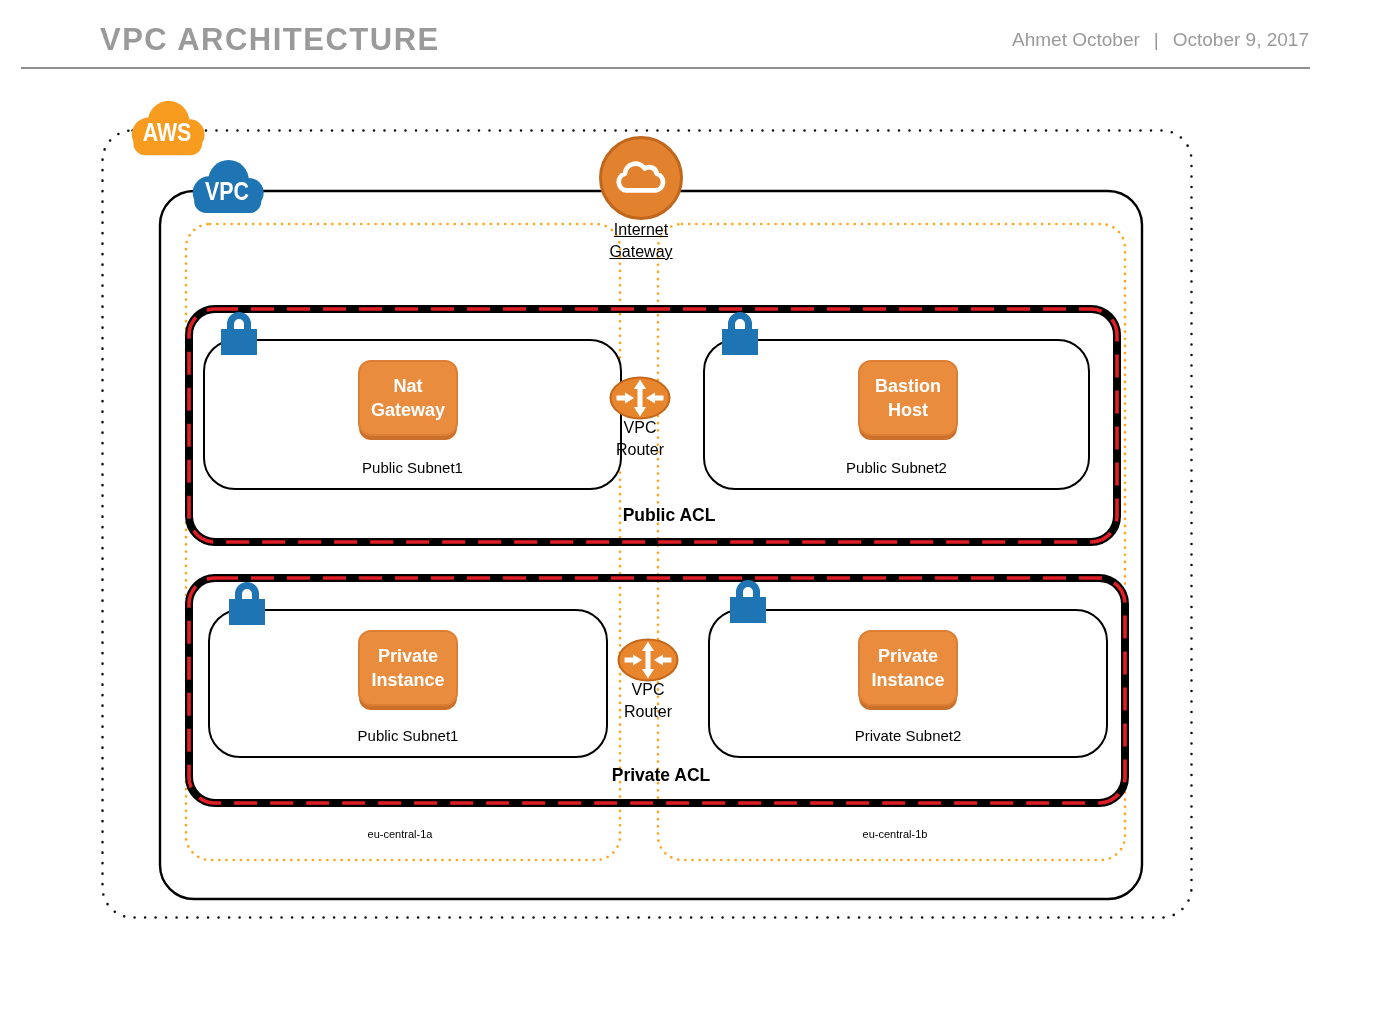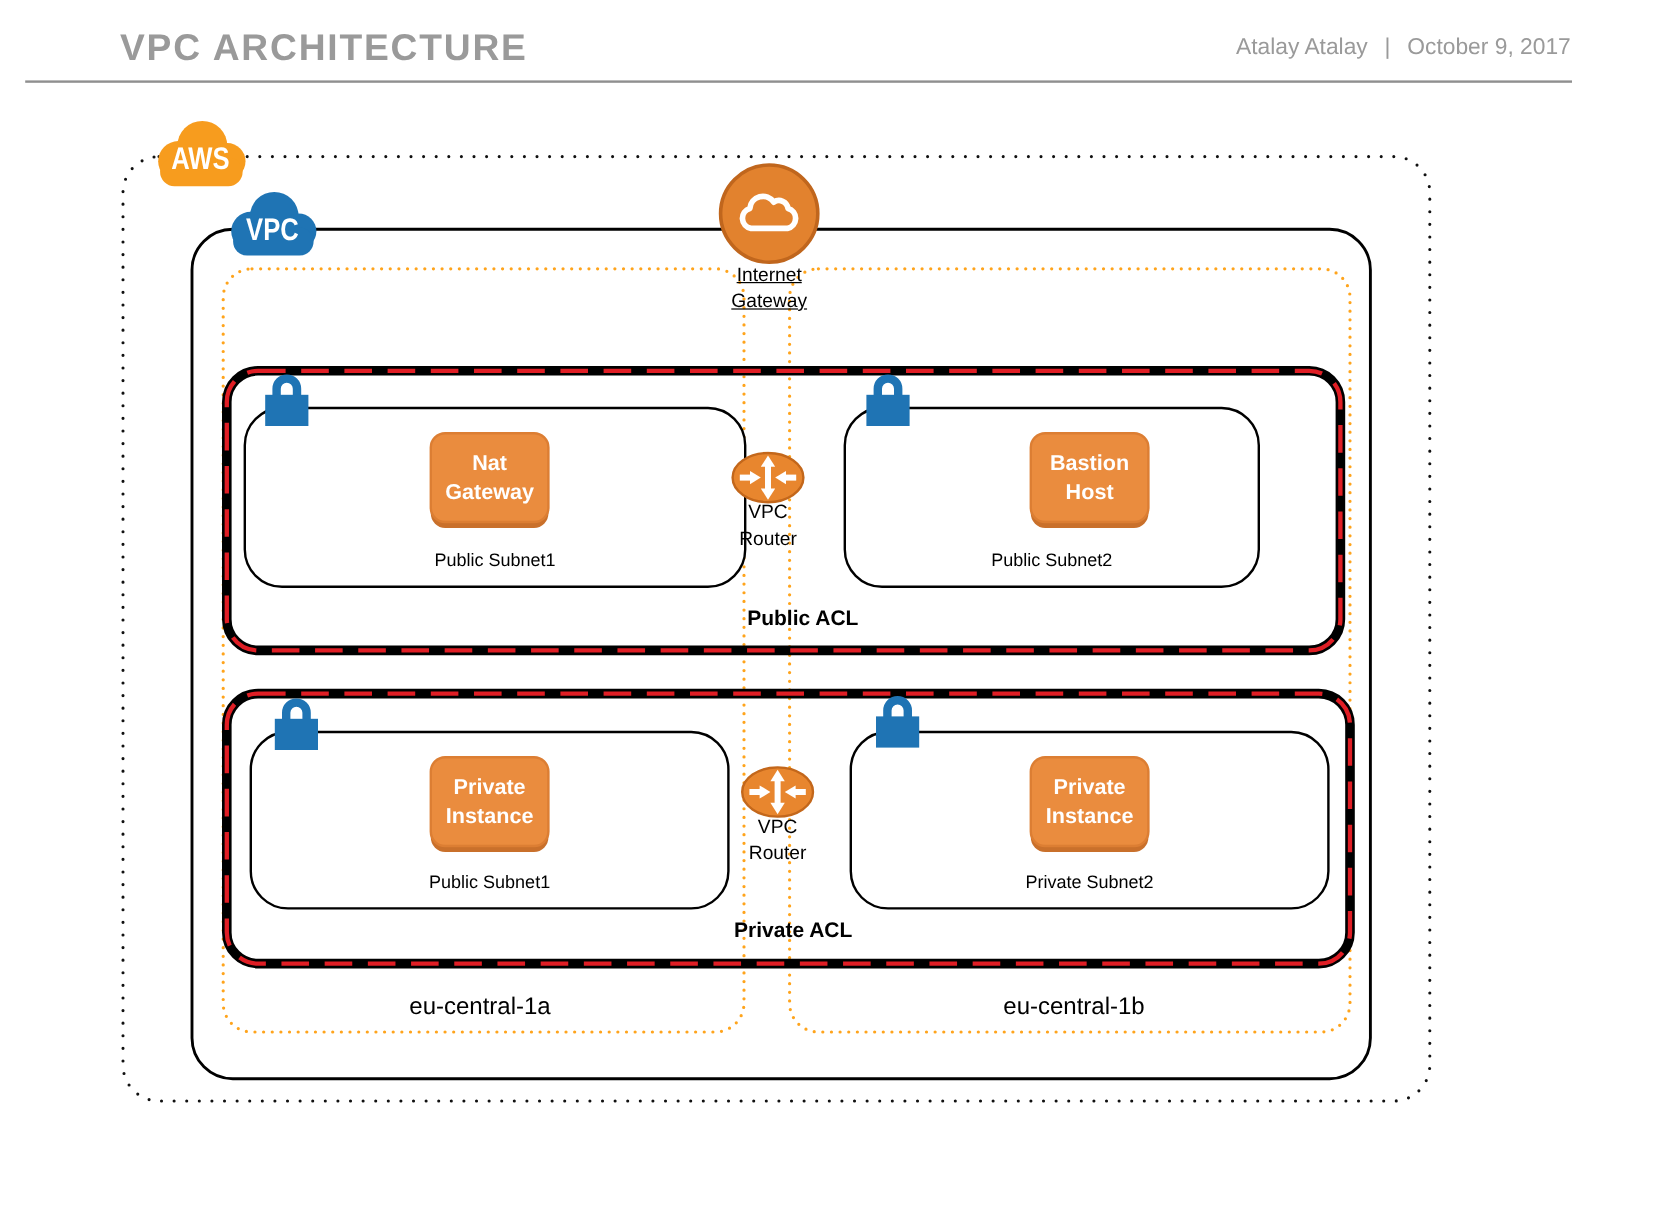--- a/index.html
+++ b/index.html
@@ -61,30 +61,30 @@
   .router-ellipse{fill:var(--router-orange);stroke:var(--router-border);stroke-width:2;}
   .router-arrow{fill:#fff;}
 
   
   .lock{position:absolute;width:38px;height:48px;}
   .lock-shackle{fill:none;stroke:var(--blue);stroke-width:7;}
   .lock-body{fill:var(--blue);}
 
   
   .acl-label{position:absolute;width:220px;text-align:center;font-size:17.5px;font-weight:bold;color:#000;}
-  .az-label{position:absolute;width:220px;text-align:center;font-size:20px;color:#000;}
+  .az-label{position:absolute;width:220px;text-align:center;font-size:11px;color:#000;}
 </style>
 </head>
 <body>
 
 <div class="canvas">
 
   <div class="page-title">VPC ARCHITECTURE</div>
   <div class="header-meta">
-    <span>Atalay Atalay</span><span class="sep">|</span><span>October 9, 2017</span>
+    <span>Ahmet October</span><span class="sep">|</span><span>October 9, 2017</span>
   </div>
   <div class="header-rule"></div>
 
   <svg class="border-layer" viewBox="0 0 1385 1014">
     <rect class="aws-border" x="102.5" y="130.5" width="1089" height="787" rx="30"></rect>
     <rect class="vpc-border" x="160" y="191" width="982" height="708" rx="34"></rect>
     <rect class="az-border" x="186" y="224" width="434" height="636" rx="24"></rect>
     <rect class="az-border" x="658" y="224" width="467" height="636" rx="24"></rect>
     <rect class="acl-black" x="189" y="309" width="928" height="233" rx="26"></rect>
     <rect class="acl-red" x="189" y="309" width="928" height="233" rx="26"></rect>
@@ -118,21 +118,21 @@
     </svg>
   </div>
   <div class="ig-label">
     <div>Internet</div>
     <div>Gateway</div>
   </div>
 
   <div class="subnet" style="left:203px;top:339px;width:419px;height:151px;">
     <div class="subnet-label">Public Subnet1</div>
   </div>
-  <div class="subnet" style="left:703px;top:339px;width:347px;height:151px;">
+  <div class="subnet" style="left:703px;top:339px;width:387px;height:151px;">
     <div class="subnet-label">Public Subnet2</div>
   </div>
 
   <div class="subnet" style="left:208px;top:609px;width:400px;height:149px;">
     <div class="subnet-label">Public Subnet1</div>
   </div>
   <div class="subnet" style="left:708px;top:609px;width:400px;height:149px;">
     <div class="subnet-label">Private Subnet2</div>
   </div>
 

